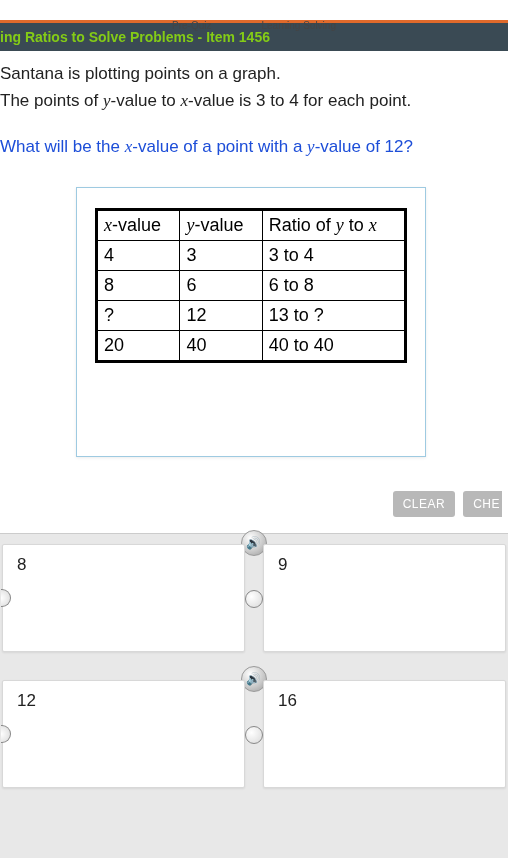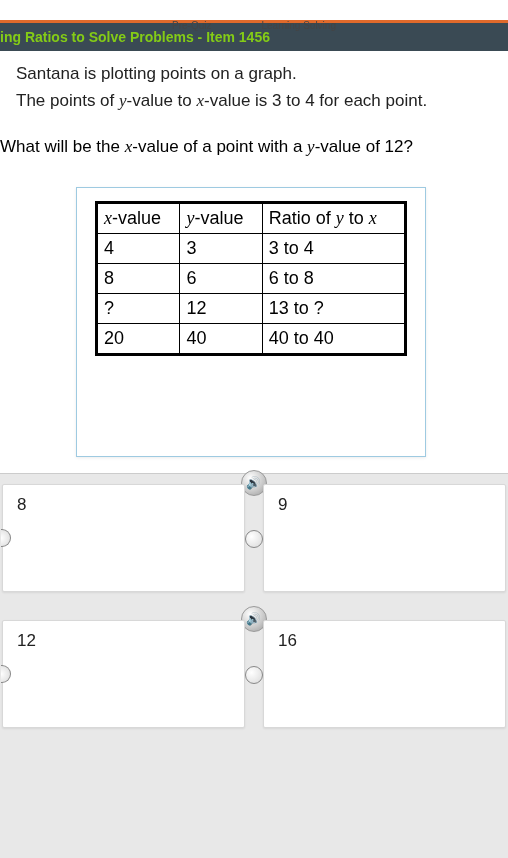--- a/index.html
+++ b/index.html
@@ -34,35 +34,35 @@
   .problem-area {
     background: #ffffff;
     padding: 12px 6px 16px 0;
     border-bottom: 1px solid #ccc;
   }
   .problem-text {
     font-size: 17px;
     color: #222;
     line-height: 1.35;
   }
-  .problem-text p { margin: 0 0 4px 16px; }
+  .problem-text p { margin: 0 0 4px 0; }
   .question-text {
     font-size: 17px;
-    color: #000000;
+    color: #1d4ed8;
     margin-top: 24px;
   }
   .mathvar { font-style: italic; font-family: "Times New Roman", serif; }
   .table-card {
     margin: 30px auto 0 auto;
     width: 350px;
     height: 270px;
     background: #fff;
     border: 1px solid #9ecae1;
     box-shadow: 0 1px 3px rgba(0,0,0,0.08);
-    padding: 13px 18px;
+    padding: 20px 18px;
   }
   table.ratio {
     border-collapse: collapse;
     width: 100%;
     border: 3px solid #000;
   }
   table.ratio th, table.ratio td {
     border: 1px solid #000;
     padding: 4px 6px;
     text-align: left;
@@ -198,20 +198,24 @@
       </tr>
       <tr>
         <td>20</td>
         <td>40</td>
         <td>40 to 40</td>
       </tr>
     </tbody>
       </table>
   </div>
 
+  <div class="action-row">
+    <button class="btn">CLEAR</button>
+    <button class="btn" style="padding-right:2px;border-top-right-radius:0;border-bottom-right-radius:0;">CHE</button>
+  </div>
 </div>
 
 <div class="answers">
 
   <div class="answer-row">
     <div class="speaker-badge">🔊</div>
     <div class="answer-card">
       <div class="left-radio-hint"></div>
       <span>8</span>
     </div>

